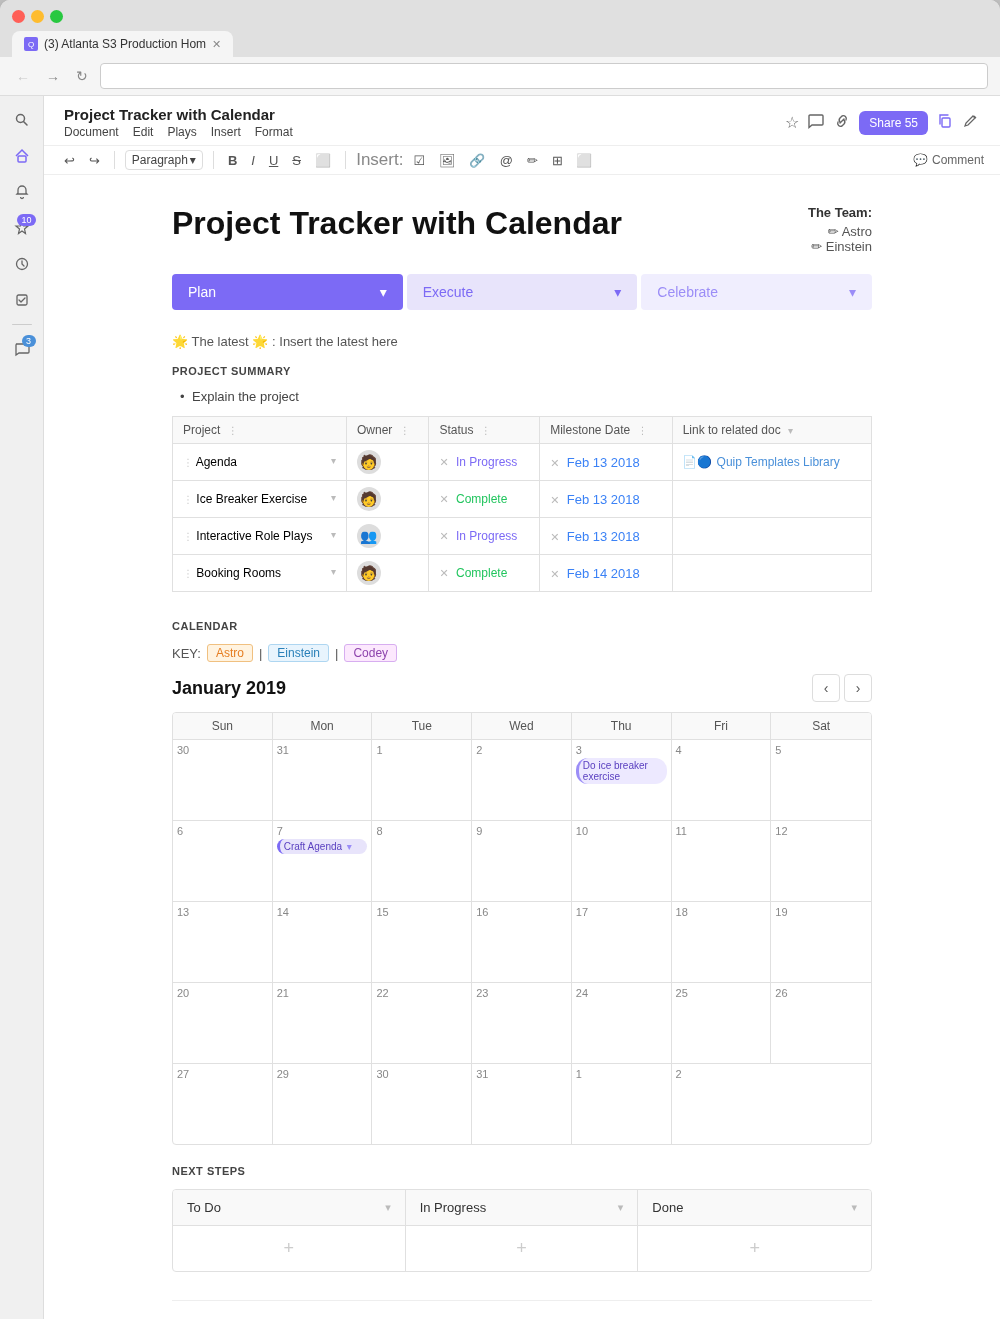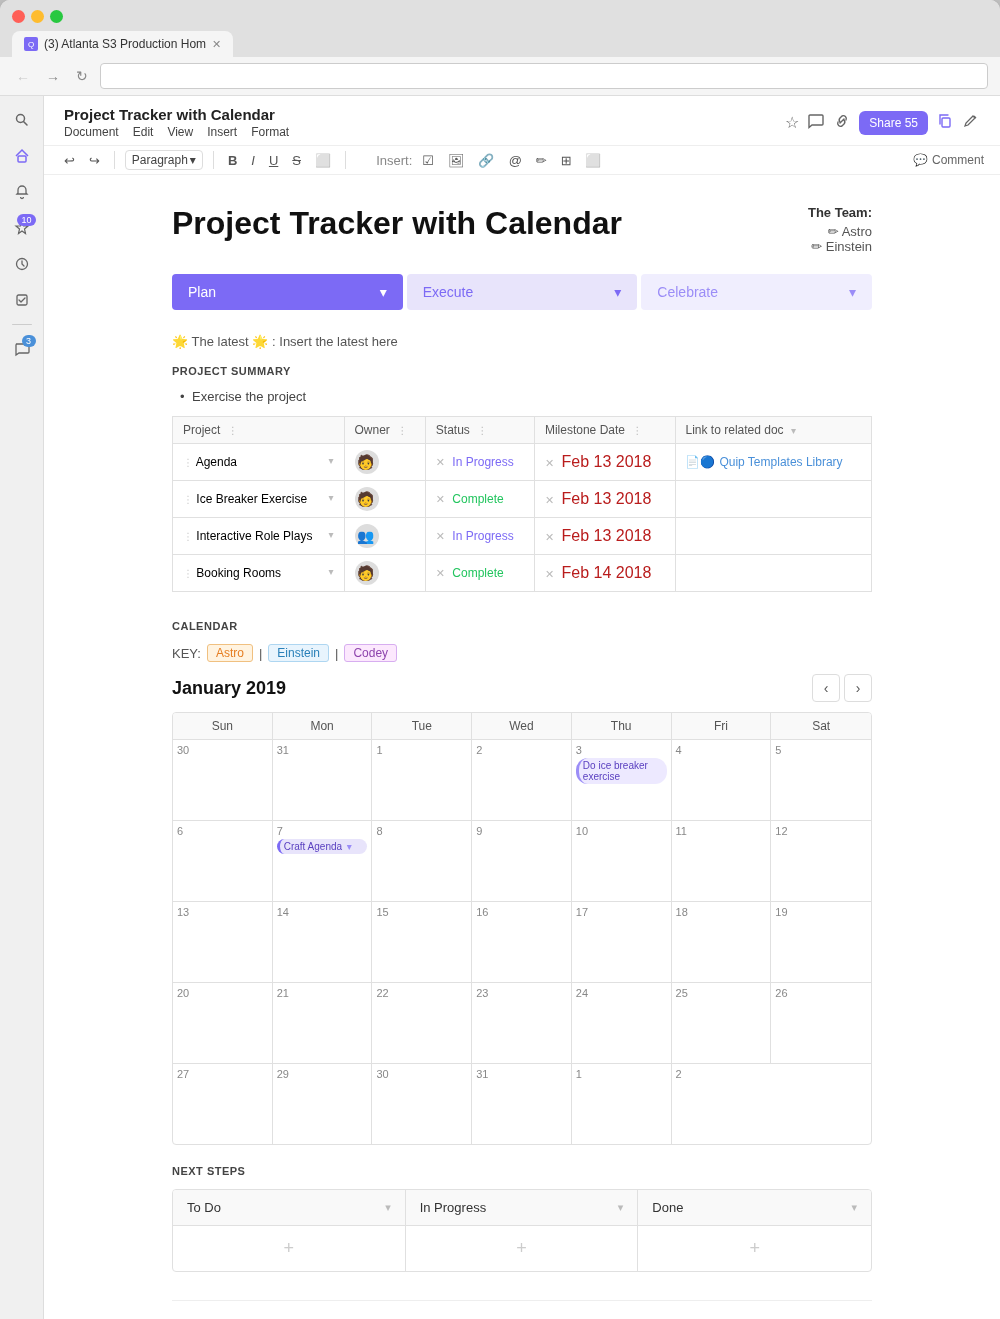--- a/index.html
+++ b/index.html
@@ -40,21 +40,21 @@
     .doc-menu-item { font-size: 12px; color: #444; cursor: pointer; }
     .doc-actions { display: flex; align-items: center; gap: 8px; }
     .action-icon { color: #666; cursor: pointer; font-size: 16px; }
     .share-btn { background: #7c6af5; color: white; border: none; border-radius: 6px; padding: 5px 10px; font-size: 12px; cursor: pointer; display: flex; align-items: center; gap: 4px; }
 
     
     .toolbar { padding: 4px 16px; border-bottom: 1px solid #eee; display: flex; align-items: center; gap: 6px; background: #fff; }
     .toolbar-btn { background: none; border: none; color: #555; cursor: pointer; font-size: 13px; padding: 2px 4px; border-radius: 3px; }
     .toolbar-sep { width: 1px; height: 18px; background: #ddd; margin: 0 4px; }
     .toolbar-para { display: flex; align-items: flex-end; gap: 2px; font-size: 12px; color: #444; padding: 2px 6px; border: 1px solid #ddd; border-radius: 4px; cursor: pointer; }
-    .insert-label { font-size: 13px; color: #888; margin-left: 20px; }
+    .insert-label { font-size: 17px; color: #888; }
     .comment-btn { margin-left: auto; font-size: 12px; color: #666; cursor: pointer; display: flex; align-items: center; gap: 4px; }
 
     
     .doc-body { padding: 30px 80px; max-width: 860px; margin: 0 auto; }
 
     .doc-page-title { font-size: 32px; font-weight: 700; color: #111; margin-bottom: 8px; }
     .team-info { text-align: right; font-size: 13px; color: #333; }
     .team-info .team-label { font-weight: 600; margin-bottom: 4px; }
     .team-member { color: #555; }
 
@@ -76,21 +76,21 @@
     
     .bullet-item { font-size: 13px; color: #444; padding-left: 20px; position: relative; margin-bottom: 12px; }
     .bullet-item::before { content: '•'; position: absolute; left: 8px; }
 
     
     .project-table { width: 100%; border-collapse: collapse; margin-bottom: 28px; font-size: 12px; }
     .project-table th { background: #f9f9f9; padding: 6px 10px; text-align: left; font-weight: 500; color: #555; border: 1px solid #e0e0e0; }
     .project-table td { padding: 6px 10px; border: 1px solid #e0e0e0; vertical-align: middle; }
     .status-in-progress { color: #7c6af5; font-size: 12px; }
     .status-complete { color: #22c55e; font-size: 12px; }
-    .date-val { color: #b91c1c; font-size: 16px; }
+    .date-val { color: #3b82f6; font-size: 13px; }
     .quip-link { color: #4a90d9; font-size: 12px; text-decoration: none; display: flex; align-items: center; gap: 4px; }
     .owner-avatar { width: 24px; height: 24px; border-radius: 50%; background: #ddd; display: inline-flex; align-items: center; justify-content: center; font-size: 14px; }
     .x-btn { color: #bbb; font-size: 11px; margin-right: 4px; }
     .col-sort { color: #bbb; font-size: 10px; cursor: pointer; margin-left: 4px; }
     .row-handle { color: #ccc; font-size: 10px; cursor: grab; }
 
     
     .calendar-section { margin-bottom: 20px; }
     .calendar-key { display: flex; align-items: center; gap: 6px; margin-bottom: 12px; font-size: 13px; color: #555; }
     .key-badge { padding: 1px 8px; border-radius: 3px; font-size: 12px; }
@@ -200,21 +200,21 @@
     </div>
 
     <div class="main-content">
 
       <div class="doc-header">
         <div class="doc-title-area">
           <div class="doc-title-text">Project Tracker with Calendar</div>
           <div class="doc-menu">
             <span class="doc-menu-item">Document</span>
             <span class="doc-menu-item">Edit</span>
-            <span class="doc-menu-item">View</span>
+            <span class="doc-menu-item">Plays</span>
             <span class="doc-menu-item">Insert</span>
             <span class="doc-menu-item">Format</span>
           </div>
         </div>
         <div class="doc-actions">
           <span class="action-icon">☆</span>
           <span class="action-icon">
             <svg width="18" height="18" viewBox="0 0 18 18" fill="none">
                 <path d="M3 3h12a1 1 0 011 1v8a1 1 0 01-1 1H5l-3 2.5V4a1 1 0 011-1z" stroke="#666" stroke-width="1.4"></path>
               </svg>
@@ -294,21 +294,21 @@
           </div>
           <div class="phase-tab lighter" style="margin-left:4px;">
             <span>Celebrate</span>
             <span>▾</span>
           </div>
         </div>
 
         <div class="latest-banner">🌟 The latest 🌟 : Insert the latest here</div>
 
         <div class="section-header">PROJECT SUMMARY</div>
-        <div class="bullet-item">Exercise the project</div>
+        <div class="bullet-item">Explain the project</div>
 
         <table class="project-table">
           <thead>
             <tr>
               <th>
                 <span>Project</span>
                 <span class="col-sort">⋮</span>
               </th>
               <th>
                 <span>Owner</span>

